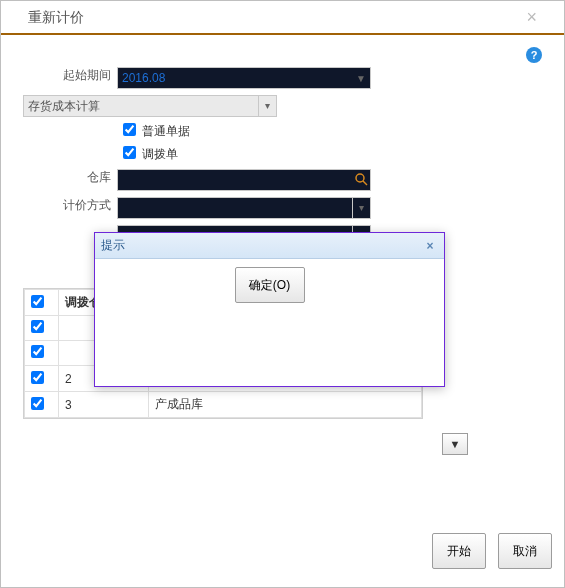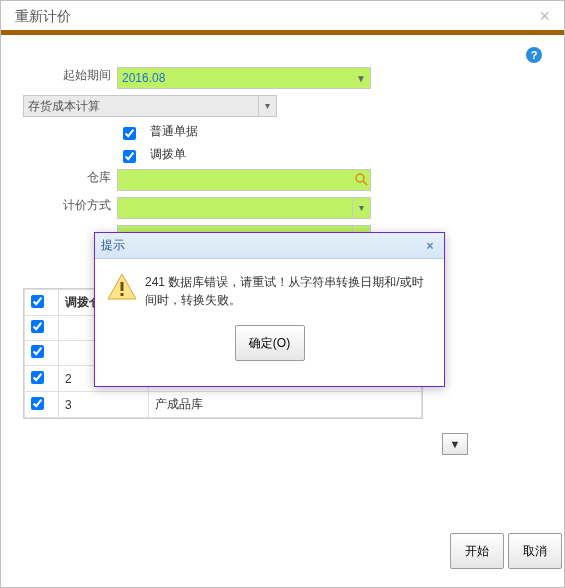--- a/index.html
+++ b/index.html
@@ -1,39 +1,39 @@
 <!DOCTYPE html>
 <html><head>
 <meta charset="utf-8">
 <style>
   *{box-sizing:border-box;margin:0;padding:0}
   body{font-family:"Microsoft YaHei",Arial,sans-serif;font-size:12px;color:#333;background:#fff}
   .window{width:565px;height:588px;border:1px solid #bfbfbf;position:relative}
-  .titlebar{height:34px;line-height:34px;padding:0 14px;border-bottom:5px solid #a16207;font-size:14px;color:#555;display:flex;justify-content:space-between;align-items:center}
+  .titlebar{height:34px;line-height:34px;padding:0 27px;border-bottom:2px solid #a16207;font-size:14px;color:#555;display:flex;justify-content:space-between;align-items:center}
   .titlebar .close{color:#bbb;font-size:18px;cursor:pointer}
   .content{padding:18px 22px 0 22px;position:relative}
   .help{position:absolute;top:12px;right:22px;width:16px;height:16px;border-radius:50%;background:#2a8de0;color:#fff;font-size:11px;font-weight:bold;text-align:center;line-height:16px;cursor:pointer}
   .form-row{display:flex;margin-bottom:6px}
   .form-row label{width:94px;text-align:right;padding-right:6px;color:#555}
-  .field{position:relative;width:254px;height:22px;border:1px solid #c8c8c8;background:#bef264;display:flex;align-items:center}
+  .field{position:relative;width:254px;height:22px;border:1px solid #c8c8c8;background:#0f172a;display:flex;align-items:center}
   .field.disabled{background:#eaeaea}
   .field input{border:none;outline:none;flex:1;height:20px;padding:0 4px;font-size:12px;background:transparent}
   .field input.blue{color:#1d6fd6}
   .field .arrow{width:18px;text-align:center;color:#666;cursor:pointer;font-size:10px}
   .field .arrow.boxed{border-left:1px solid #c8c8c8;height:100%;line-height:20px}
   .field .search-icon{width:18px;text-align:center;cursor:pointer}
-  .check-row{margin-left:100px;margin-bottom:6px;display:flex;align-items:flex-end;gap:12px}
+  .check-row{margin-left:100px;margin-bottom:6px;display:flex;align-items:flex-start;gap:4px}
   .check-row input{margin-right:2px}
   .table-wrap{margin-top:18px;border:1px solid #d0d0d0;width:400px;margin-left:0}
   .table-wrap th,.table-wrap td{border:1px solid #e0e0e0;padding:4px 6px;text-align:left;background:#fff}
   .table-wrap .hdr{background:#f5f5f5}
   .table-wrap table{border-collapse:collapse;width:100%}
   .chk-cell{width:34px;text-align:center}
   .expand-btn{position:absolute;right:96px;top:398px;width:26px;height:22px;border:1px solid #9c9c9c;background:linear-gradient(#fff,#e6e6e6);text-align:center;line-height:20px;cursor:pointer;font-size:11px;color:#333}
-  .footer{position:absolute;bottom:18px;right:2px;display:flex;gap:4px}
+  .footer{position:absolute;bottom:18px;right:12px;display:flex;gap:12px}
   .btn{min-width:54px;height:36px;border:1px solid #9c9c9c;background:linear-gradient(#fff,#e6e6e6);border-radius:2px;cursor:pointer;font-size:12px;padding:0 10px}
   
   .modal{position:absolute;left:93px;top:231px;width:351px;height:155px;border:1px solid #6d28d9;background:#fff;box-shadow:0 2px 10px rgba(0,0,0,.25)}
   .modal-title{height:26px;background:linear-gradient(#e7f0fa,#d5e6f7);border-bottom:1px solid #b7cee6;display:flex;align-items:center;justify-content:space-between;padding:0 6px;color:#2b5a8c;font-size:12px}
   .modal-title .mclose{width:16px;height:16px;text-align:center;color:#5b86b4;font-weight:bold;cursor:pointer;border:1px solid transparent;border-radius:2px}
   .modal-body{display:flex;padding:14px 12px 8px 12px;gap:8px}
   .warn-icon{width:30px;height:28px;flex-shrink:0}
   .modal-msg{font-size:12px;line-height:18px;color:#333}
   .modal-footer{text-align:center;margin-top:8px}
   .modal-footer .btn{min-width:70px}
@@ -149,28 +149,18 @@
   <div class="footer">
     <button class="btn">开始</button>
     <button class="btn">取消</button>
   </div>
 
   <div class="modal">
     <div class="modal-title">
       <span>提示</span>
       <span class="mclose">×</span>
     </div>
-    <div class="modal-body">
-      <div class="warn-icon">
-        <svg width="30" height="28" viewBox="0 0 30 28">
-          <polygon points="15,1 29,26 1,26" fill="#ffe28a" stroke="#d6a72e" stroke-width="1"></polygon>
-          <rect x="13.5" y="9" width="3" height="9" fill="#6b5314"></rect>
-          <rect x="13.5" y="20" width="3" height="3" fill="#6b5314"></rect>
-        </svg>
-      </div>
-      <div class="modal-msg">241 数据库错误，请重试！从字符串转换日期和/或时间时，转换失败。</div>
-    </div>
     <div class="modal-footer">
       <button class="btn"><span>确定(O)</span></button>
     </div>
   </div>
 
 </div>
 
 </body></html>

